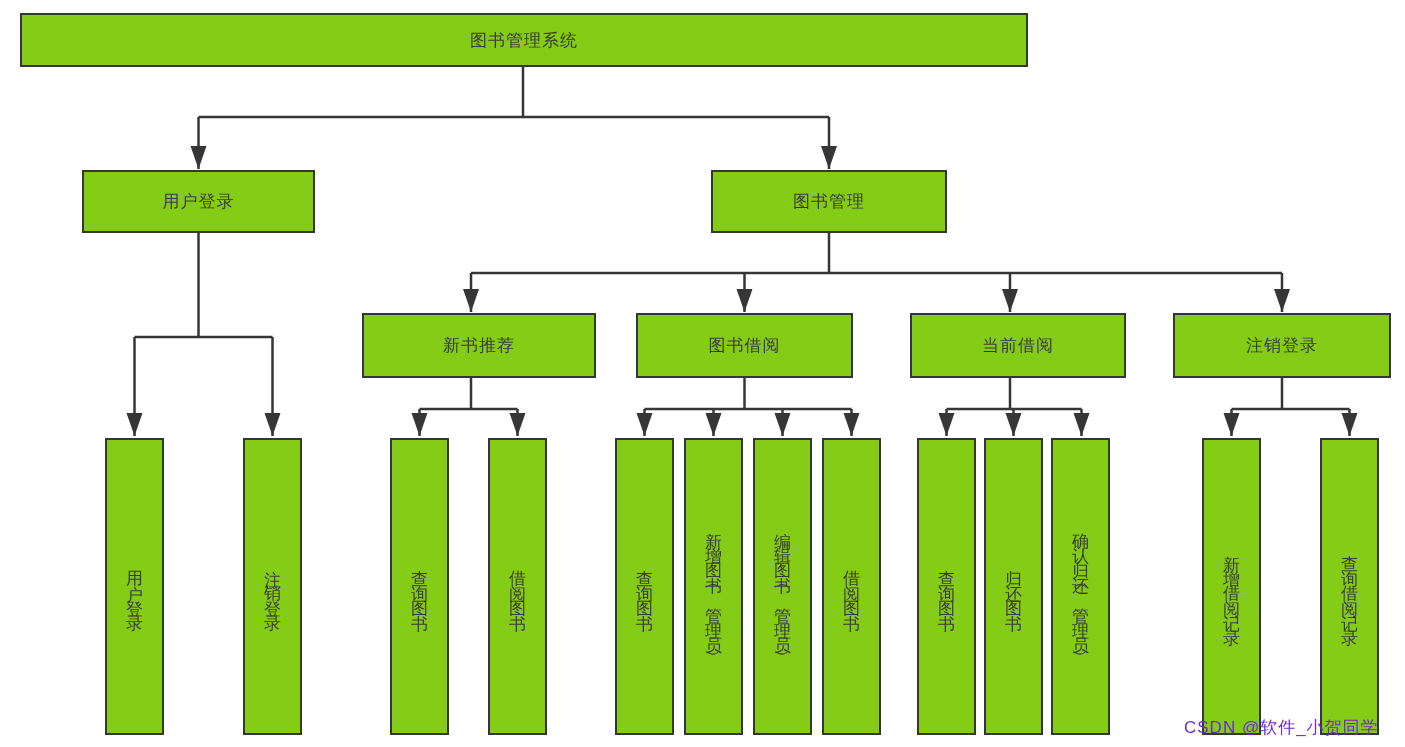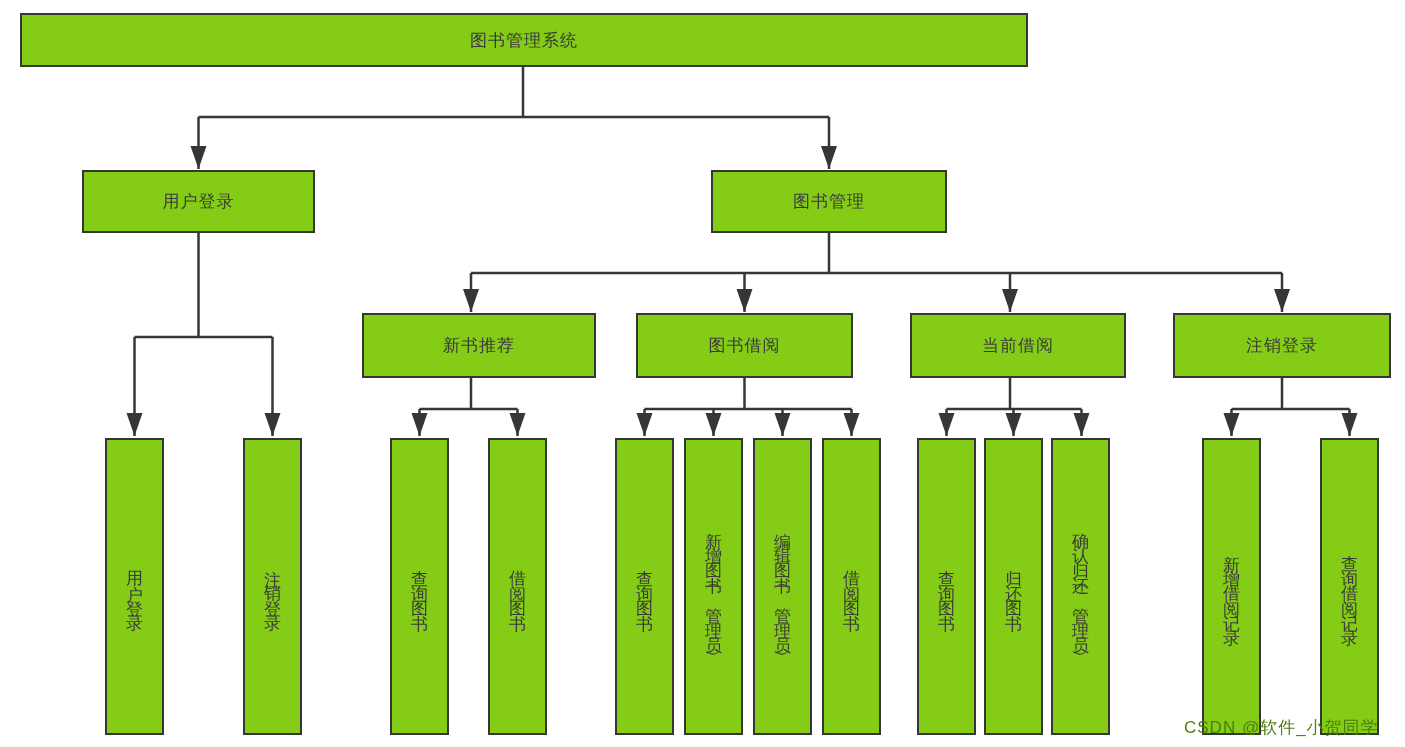--- a/index.html
+++ b/index.html
@@ -40,21 +40,21 @@
     text-orientation: mixed;
     letter-spacing: 15px;
     line-height: 1;
     white-space: pre;
   }
   .watermark {
     position: absolute;
     left: 1184px;
     top: 716px;
     font-size: 17px;
-    color: #4d7c0f;
+    color: #6d28d9;
     letter-spacing: 1px;
     z-index: 5;
     white-space: nowrap;
   }
 </style>
 </head>
 <body>
 
 <div class="stage">
 

